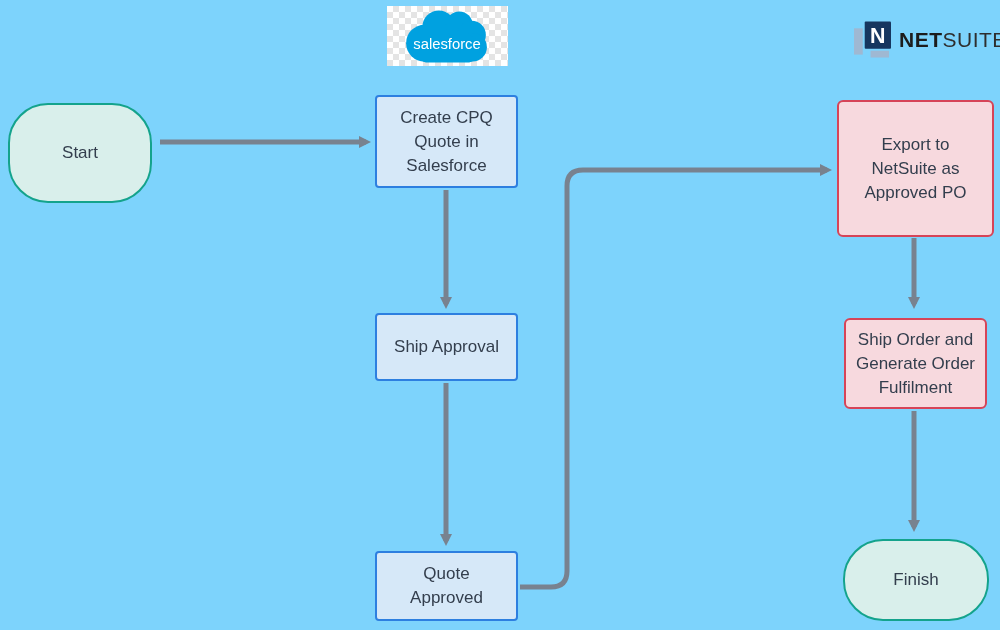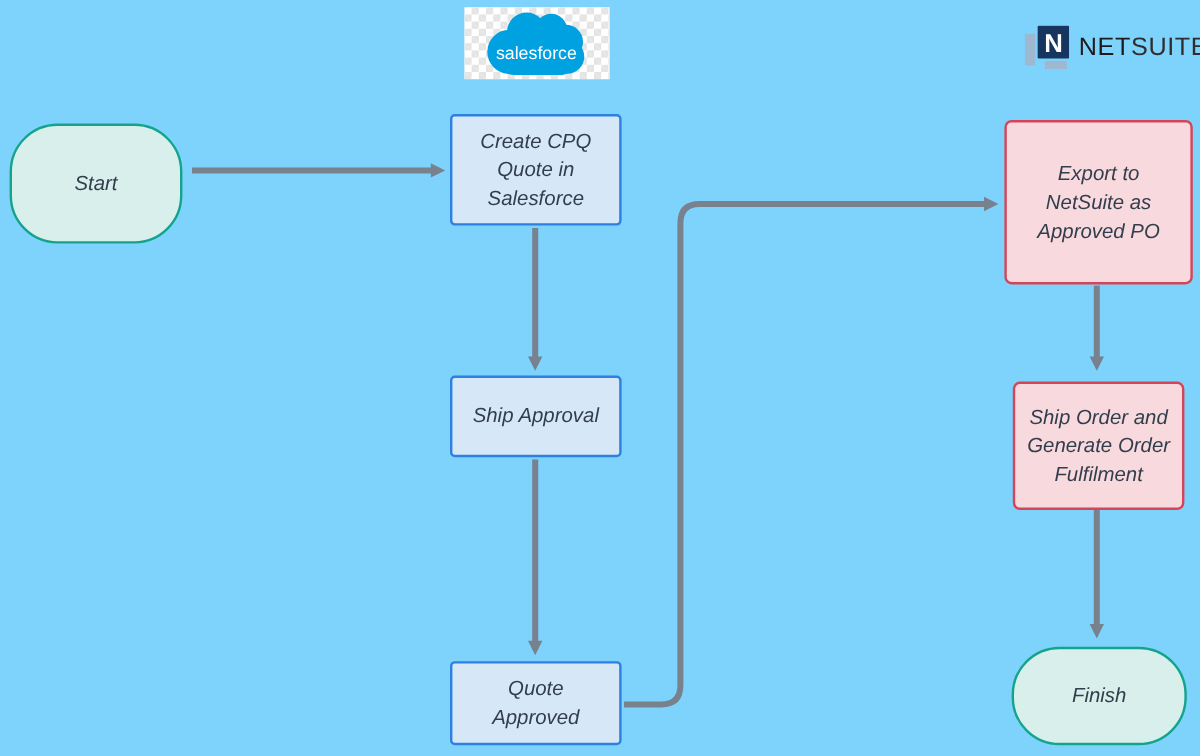--- a/index.html
+++ b/index.html
@@ -28,42 +28,42 @@
   .sf-box{
     border:2px solid #2d7fe0;
     background:#d6e8f8;
     border-radius:4px;
   }
   .ns-box{
     border:2px solid #d64458;
     background:#f7d9de;
     border-radius:6px;
   }
-  .lbl{display:block;margin:0 auto;font-style:italic;}
+  .lbl{display:block;margin:0 auto;}
   .lbl-create{max-width:112px;}
   .lbl-approved{max-width:100px;}
   .lbl-export{max-width:116px;}
   .lbl-ship{max-width:132px;}
 
   
   .sf-logo{
     position:absolute;left:387px;top:6px;width:121px;height:60px;
     background-color:#ffffff;
     background-image:
       linear-gradient(45deg,#e4e4e4 25%,transparent 25%,transparent 75%,#e4e4e4 75%),
       linear-gradient(45deg,#e4e4e4 25%,transparent 25%,transparent 75%,#e4e4e4 75%);
     background-size:12px 12px;
     background-position:0 0,6px 6px;
   }
   .sf-cloud{position:absolute;left:15px;top:3px;}
 
   
   .ns-logo{position:absolute;left:854px;top:21px;display:flex;align-items:center;}
   .ns-word{margin-left:8px;font-size:21px;letter-spacing:0.5px;color:#1c1c1c;}
-  .ns-word .bold{font-weight:400;margin-top:24px;}
+  .ns-word .bold{font-weight:700;margin-top:24px;}
   .ns-word .light{font-weight:400;color:#2e2e2e;}
 </style>
 </head>
 <body>
 
 <div class="canvas">
 
   <svg class="edges" viewBox="0 0 1000 630" fill="none">
     <defs>
       <marker id="ah" markerUnits="userSpaceOnUse" markerWidth="14" markerHeight="14" viewBox="0 0 14 14" refX="8" refY="7" orient="auto">
@@ -117,21 +117,21 @@
   </div>
 
   <div class="node sf-box" style="left:375px;top:551px;width:143px;height:70px;text-align:center;">
     <span class="lbl lbl-approved">Quote Approved</span>
   </div>
 
   <div class="node ns-box" style="left:837px;top:100px;width:157px;height:137px;">
     <span class="lbl lbl-export">Export to NetSuite as Approved PO</span>
   </div>
 
-  <div class="node ns-box" style="left:844px;top:318px;width:143px;height:107px;">
+  <div class="node ns-box" style="left:844px;top:318px;width:143px;height:91px;">
     <span class="lbl lbl-ship">Ship Order and Generate Order Fulfilment</span>
   </div>
 
   <div class="node terminator" style="left:843px;top:539px;width:146px;height:82px;">
     <span class="lbl">Finish</span>
   </div>
 
 </div>
 
 </body></html>

